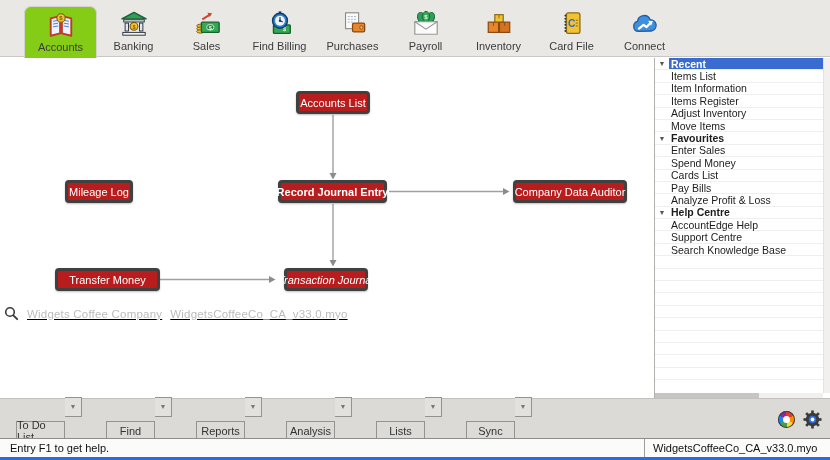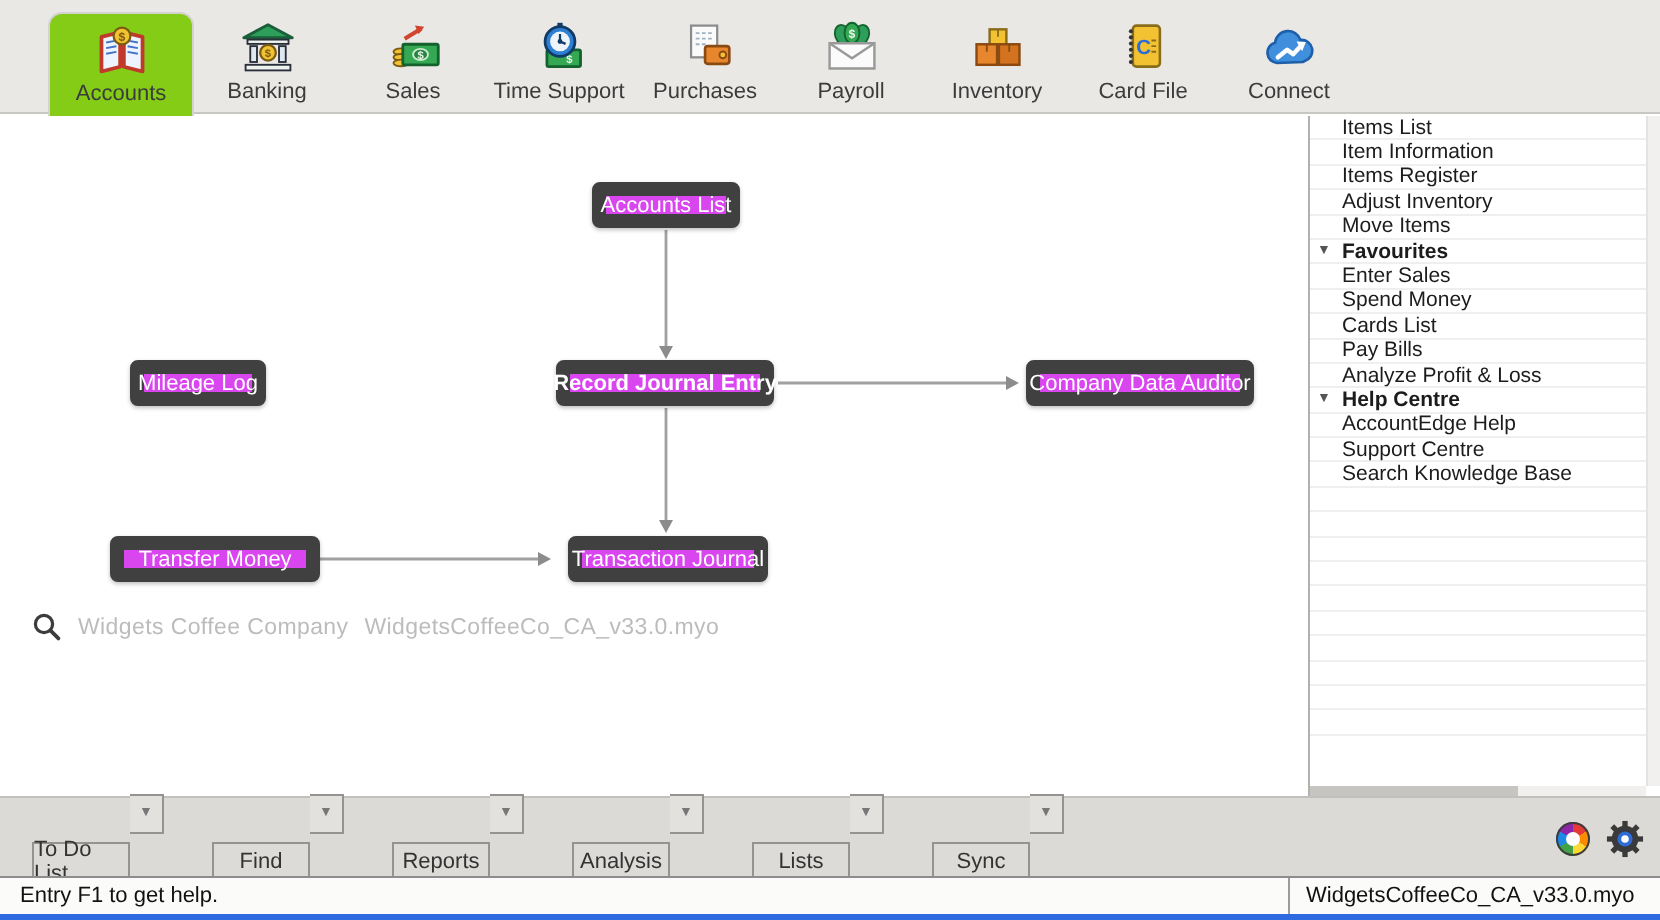--- a/index.html
+++ b/index.html
@@ -10,30 +10,30 @@
   .toolbar { position:absolute; top:0; left:0; right:0; height:57px; background:#eae8e5; border-bottom:1px solid #c9c7c3; }
   .tabs { display:flex; align-items:flex-end; height:57px; padding-left:24px; }
   .tab { width:73px; height:57px; display:flex; flex-direction:column; align-items:center; justify-content:flex-end; padding-bottom:5px; cursor:default; }
   .tab.active { background:#84cc16; height:52px; margin-bottom:-1px; border:1px solid #d4d2cf; border-bottom:none; border-radius:7px 7px 0 0; z-index:3; }
   .tab-icon { height:30px; display:flex; align-items:flex-end; justify-content:center; }
   .tab-label { font-size:11px; color:#3b3b3b; margin-top:2px; white-space:nowrap; }
 
   
   .main { position:absolute; top:58px; left:0; width:654px; height:340px; background:#fff; }
   .flow-arrows { position:absolute; top:0; left:0; width:654px; height:340px; }
-  .flow-node { position:absolute; height:23px; background:#d946ef; border:7px solid #404040; border-radius:4px;
+  .flow-node { position:absolute; height:23px; background:#b91c1c; border:3px solid #404040; border-radius:4px;
                color:#fff; font-size:11px; display:flex; align-items:center; justify-content:center;
                box-shadow:0 1px 2px rgba(0,0,0,.25); cursor:pointer; white-space:nowrap; }
   .n-accounts-list       { left:296px; top:33px;  width:74px; }
   .n-mileage-log         { left:65px;  top:122px; width:68px; }
   .n-record-journal-entry{ left:278px; top:122px; width:109px;font-weight:bold; }
   .n-company-data-auditor{ left:513px; top:122px; width:114px; }
   .n-transfer-money      { left:55px;  top:210px; width:105px; }
-  .n-transaction-journal { left:284px; top:210px; width:100px; }
-  .company-line { position:absolute; left:16px; top:248px; display:flex; align-items:center; gap:8px; }
+  .n-transaction-journal { left:284px; top:210px; width:84px;font-style:italic; }
+  .company-line { position:absolute; left:4px; top:248px; display:flex; align-items:center; gap:8px;text-decoration:underline; }
   .company-line span { font-size:11.5px; color:#bcbcbc; letter-spacing:.2px; }
 
   
   .sidebar { position:absolute; top:58px; left:654px; width:176px; height:340px; background:#fff; border-left:1px solid #b3b1ae; }
   .srows { position:absolute; top:0; left:0; right:7px; bottom:5px; overflow:hidden; }
   .srow { height:12.4px; display:flex; align-items:center; font-size:10.5px; color:#1c1c1c; border-bottom:1px solid #efefee; cursor:default; }
   .srow.header { font-weight:bold; }
   .srow .tri { width:14px; text-align:center; font-size:7px; color:#555; flex:0 0 14px; }
   .srow .slabel { flex:1; height:100%; display:flex; align-items:center; padding-left:2px; }
   .srow.item .slabel { padding-left:16px; }
@@ -117,21 +117,21 @@
             <svg width="30" height="28" viewBox="0 0 32 30">
     <rect x="9" y="16" width="18" height="9" rx="1" fill="#35a854" stroke="#14622e" stroke-width="1.5"></rect>
     <text x="21" y="23" font-size="6" text-anchor="middle" fill="#eaf7ea" font-weight="bold">$</text>
     <rect x="14.6" y="1.5" width="2.8" height="3" fill="#123a66"></rect>
     <circle cx="16" cy="11.5" r="8" fill="#2d7fd3" stroke="#123a66" stroke-width="1.5"></circle>
     <circle cx="16" cy="11.5" r="5.3" fill="#eef4fb"></circle>
     <circle cx="16" cy="11.5" r="1.3" fill="#123a66"></circle>
     <path d="M16 11.5 L16 7.5 M16 11.5 L19 12.8" stroke="#123a66" stroke-width="1.2"></path>
             </svg>
           </span>
-          <span class="tab-label">Time Support</span>
+          <span class="tab-label">Find Billing</span>
         </div>
         <div class="tab">
           <span class="tab-icon">
             <svg width="30" height="28" viewBox="0 0 32 30">
     <rect x="8" y="3" width="14" height="17" fill="#fafafa" stroke="#8b8b8b" stroke-width="1.2"></rect>
     <path d="M10.5 7 H19.5 M10.5 10 H19.5 M10.5 13 H16" stroke="#9fb3c8" stroke-width="1" stroke-dasharray="2 1.3"></path>
     <rect x="15.5" y="14" width="13" height="9.5" rx="1.5" fill="#e8862e" stroke="#8a4a12" stroke-width="1.4"></rect>
     <circle cx="25" cy="18.7" r="1.8" fill="#f2c233" stroke="#8a4a12"></circle>
             </svg>
           </span>
@@ -218,20 +218,24 @@
         <circle cx="6" cy="6" r="4.3" fill="none" stroke="#3c3c3c" stroke-width="1.6"></circle>
         <line x1="9.3" y1="9.3" x2="13.2" y2="13.2" stroke="#3c3c3c" stroke-width="1.9" stroke-linecap="round"></line>
       </svg>
       <span>Widgets Coffee Company</span>
       <span>WidgetsCoffeeCo_CA_v33.0.myo</span>
     </div>
   </main>
 
   <aside class="sidebar">
     <div class="srows">
+        <div class="srow header selected">
+          <span class="tri">▼</span>
+          <span class="slabel">Recent</span>
+        </div>
         <div class="srow item">
           <span class="slabel">Items List</span>
         </div>
         <div class="srow item">
           <span class="slabel">Item Information</span>
         </div>
         <div class="srow item">
           <span class="slabel">Items Register</span>
         </div>
         <div class="srow item">

